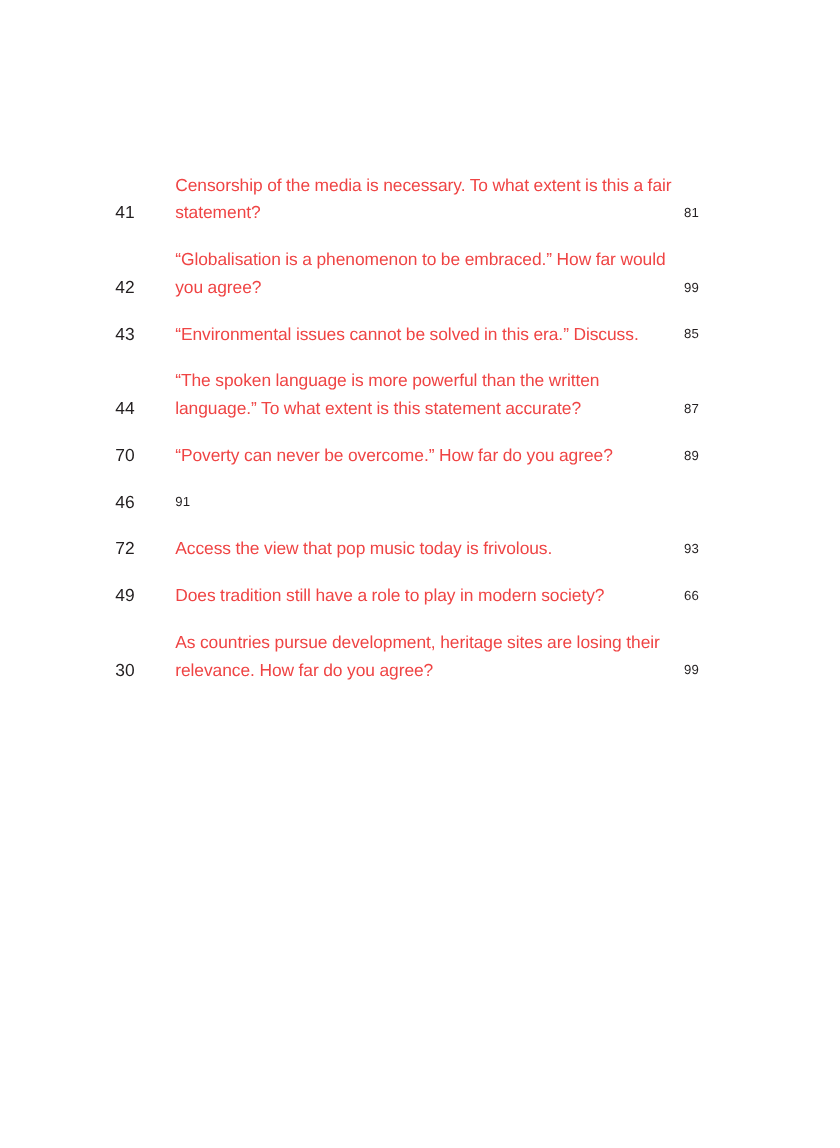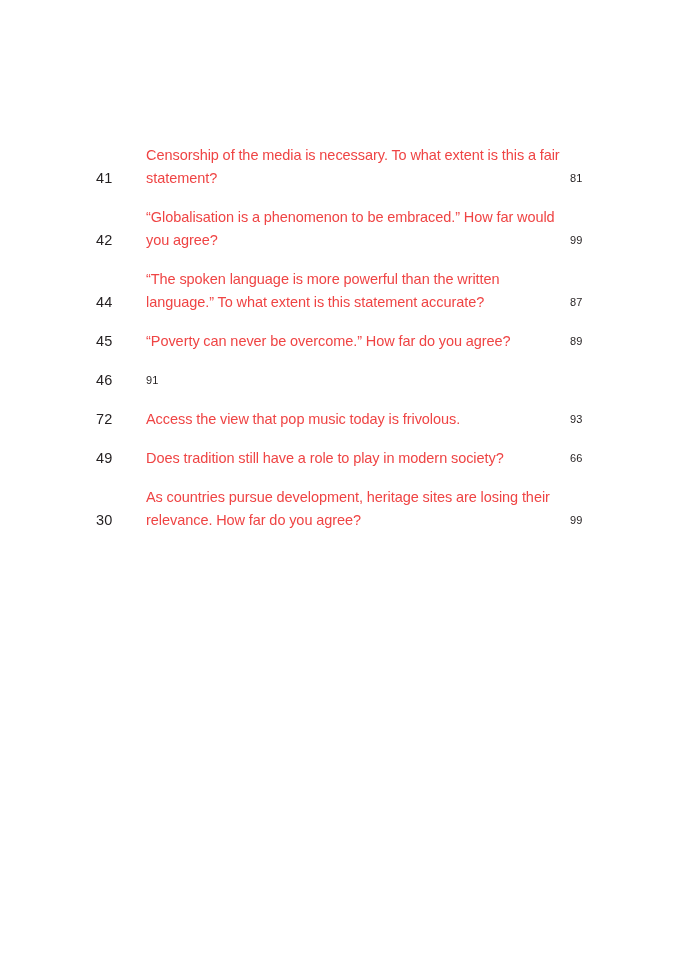--- a/index.html
+++ b/index.html
@@ -84,29 +84,34 @@
       <div class="entry-title">Censorship of the media is necessary. To what extent is this a fair statement?</div>
       <div class="entry-page">81</div>
     </div>
 
     <div class="toc-entry">
       <div class="entry-number">42</div>
       <div class="entry-title">“Globalisation is a phenomenon to be embraced.” How far would you agree?</div>
       <div class="entry-page">99</div>
     </div>
 
+    <div class="toc-entry">
+      <div class="entry-number">43</div>
+      <div class="entry-title">“Environmental issues cannot be solved in this era.” Discuss.</div>
+      <div class="entry-page">85</div>
+    </div>
 
     <div class="toc-entry">
       <div class="entry-number">44</div>
       <div class="entry-title">“The spoken language is more powerful than the written language.” To what extent is this statement accurate?</div>
       <div class="entry-page">87</div>
     </div>
 
     <div class="toc-entry">
-      <div class="entry-number">45</div>
+      <div class="entry-number">70</div>
       <div class="entry-title">“Poverty can never be overcome.” How far do you agree?</div>
       <div class="entry-page">89</div>
     </div>
 
     <div class="toc-entry">
       <div class="entry-number">46</div>
       <div class="entry-page">91</div>
     </div>
 
     <div class="toc-entry">

